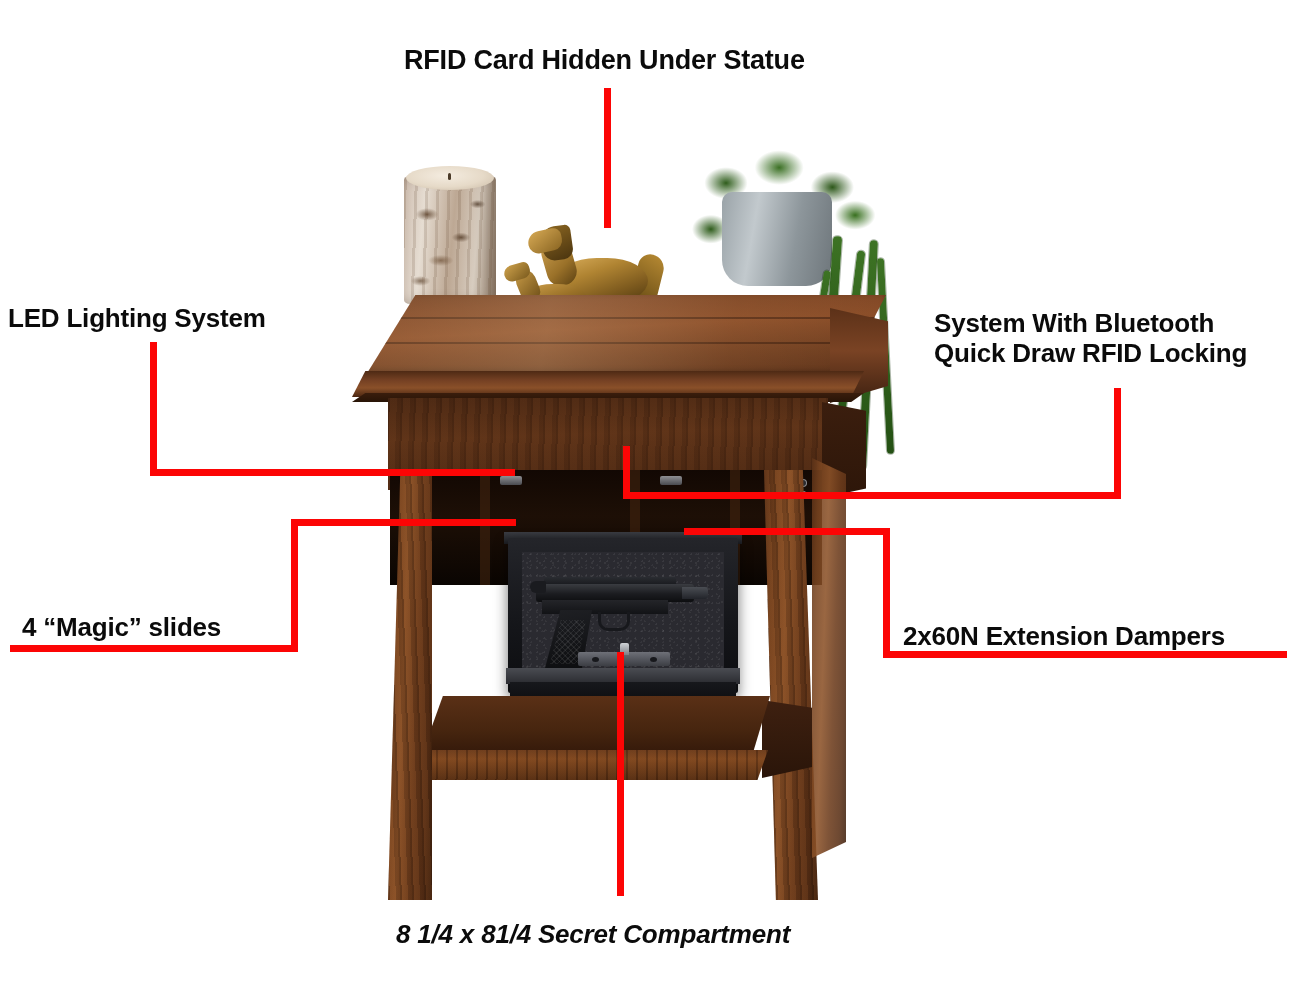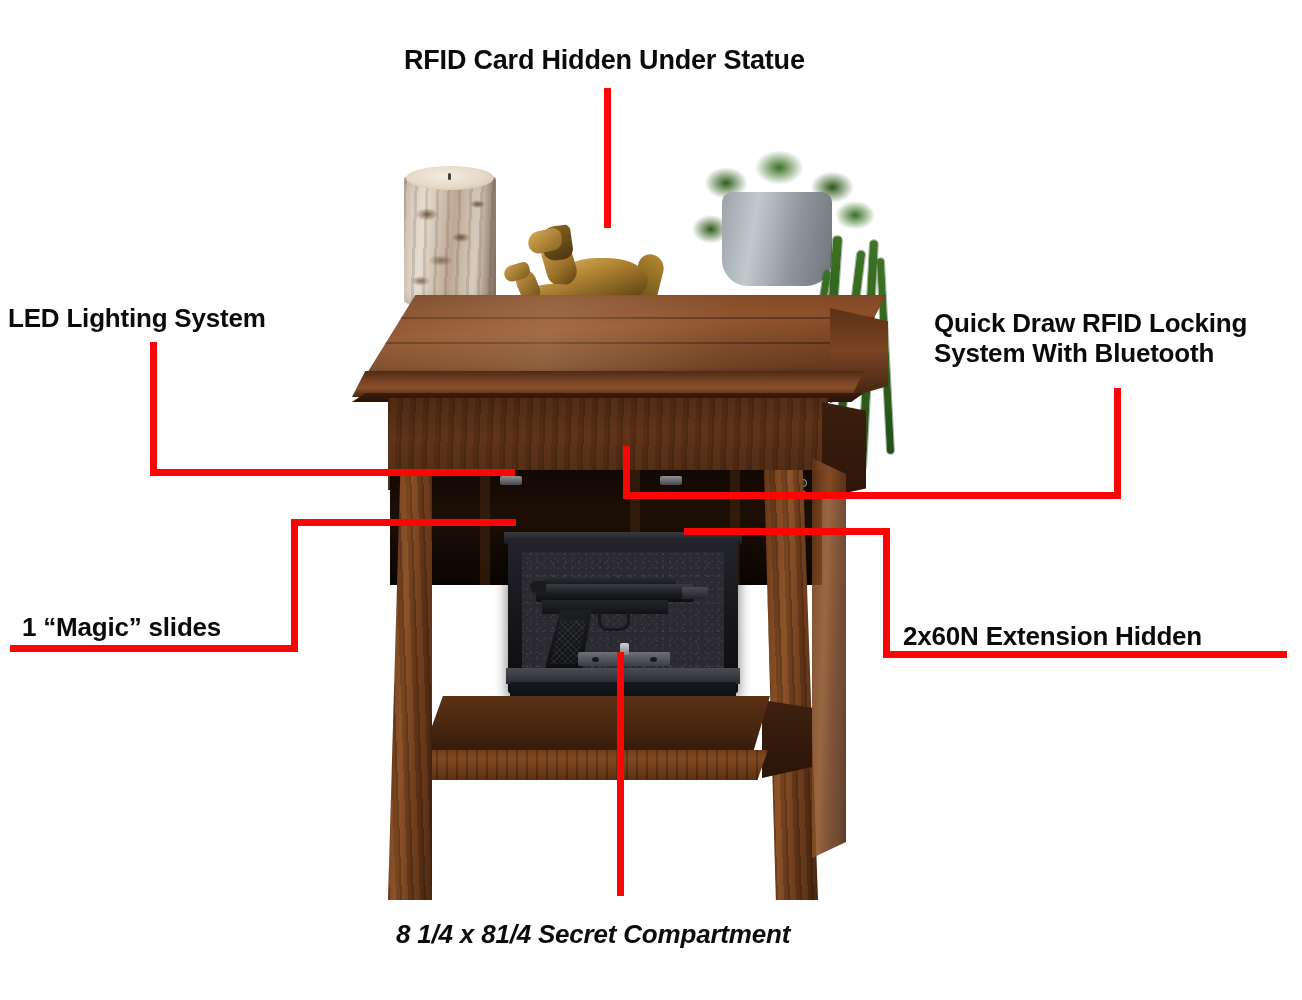--- a/index.html
+++ b/index.html
@@ -315,24 +315,24 @@
   <div class="leader" style="left:684px;top:528px;width:206px;height:7px;"></div>
   <div class="leader" style="left:883px;top:528px;width:7px;height:130px;"></div>
   <div class="leader" style="left:883px;top:651px;width:404px;height:7px;"></div>
 
   <div class="leader" style="left:617px;top:652px;width:7px;height:244px;"></div>
 
   <div class="label lbl-title" style="left:404px;top:45px;">RFID Card Hidden Under Statue</div>
 
   <div class="label lbl-std" style="left:8px;top:303px;">LED Lighting System</div>
 
-  <div class="label lbl-std" style="left:22px;top:612px;">1 “Magic” slides</div>
+  <div class="label lbl-std" style="left:22px;top:612px;">4 “Magic” slides</div>
 
   <div class="label lbl-std" style="left:934px;top:308px;text-align:left;">
+    <div>System With Bluetooth</div>
     <div>Quick Draw RFID Locking</div>
-    <div>System With Bluetooth</div>
   </div>
 
-  <div class="label lbl-std" style="left:903px;top:621px;">2x60N Extension Hidden</div>
+  <div class="label lbl-std" style="left:903px;top:621px;">2x60N Extension Dampers</div>
 
   <div class="label lbl-std" style="left:396px;top:919px;font-style:italic;">8 1/4 x 81/4 Secret Compartment</div>
 
 </div>
 
 </body></html>

